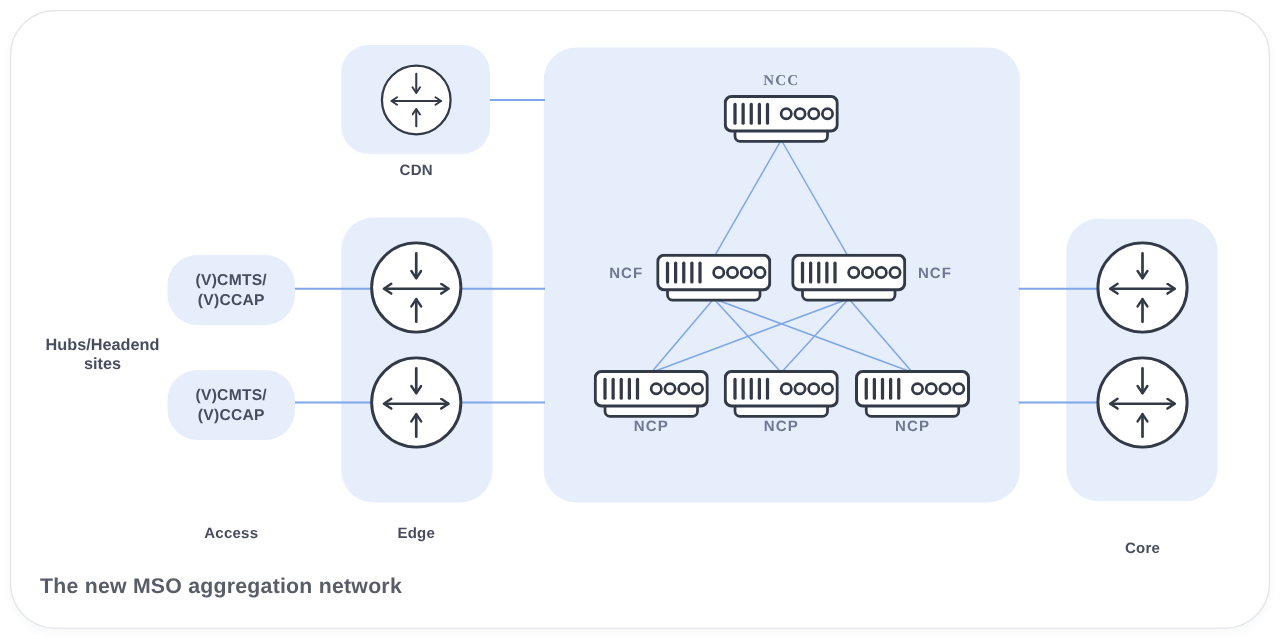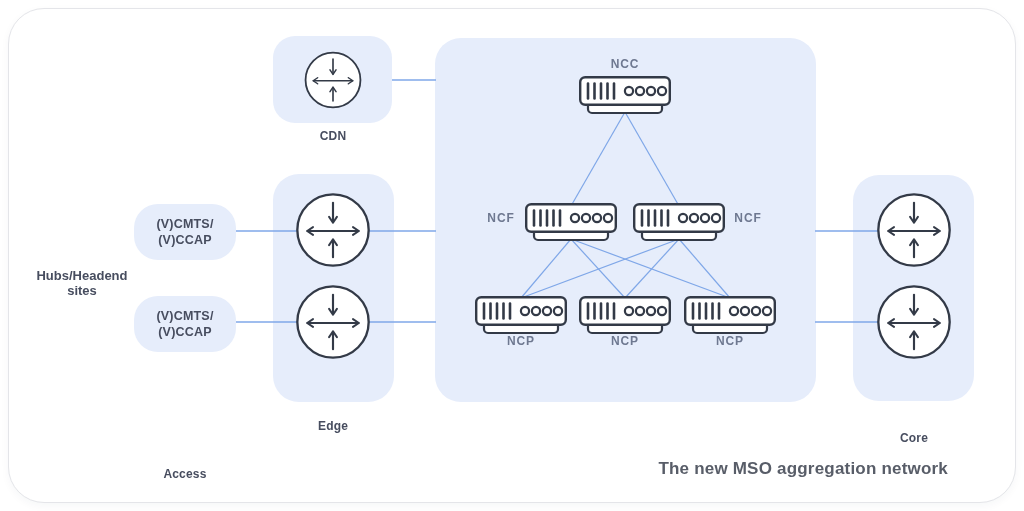--- a/index.html
+++ b/index.html
@@ -18,22 +18,22 @@
   .links{position:absolute;left:0;top:0;pointer-events:none;}
   .links line{stroke:var(--connector,#7fa7e8);fill:none;}
   .links line.bus{stroke-width:1.6px;}
   .links line.mesh{stroke-width:1.2px;}
   .icon{position:absolute;}
   .label{position:absolute;text-align:center;}
   .label-node{font-size:12px;font-weight:700;color:var(--gray-label,#6e7890);letter-spacing:.9px;}
   .label-dark{font-size:12px;font-weight:700;color:var(--dark-label,#454b5c);letter-spacing:.2px;}
   .label-group{font-size:13px;font-weight:700;color:var(--dark-label,#454b5c);line-height:15px;}
   .title{
-    position:absolute;left:0;top:459px;width:948px;text-align:right;
-    font-size:17px;font-weight:600;color:var(--title-color,#585d68);letter-spacing:.2px;
+    position:absolute;left:0;top:459px;width:948px;text-align:left;
+    font-size:17px;font-weight:600;color:var(--title-color,#585d68);letter-spacing:.2px;padding-left:32px;
   }
   .defs{position:absolute;width:0;height:0;}
 </style>
 </head>
 <body>
 
 <svg class="defs" aria-hidden="true">
   <defs>
     <marker id="ah" markerWidth="11" markerHeight="11" refX="7" refY="5" orient="auto-start-reverse" markerUnits="userSpaceOnUse">
       <path d="M1.5,1 L7.5,5 L1.5,9" fill="none" stroke="#333a47" stroke-width="2" stroke-linecap="round" stroke-linejoin="round"></path>
@@ -130,32 +130,32 @@
   <svg class="icon" style="left:475px;top:296px;" width="92" height="40">
       <use href="#sym-server"></use>
     </svg>
   <svg class="icon" style="left:579px;top:296px;" width="92" height="40">
       <use href="#sym-server"></use>
     </svg>
   <svg class="icon" style="left:684px;top:296px;" width="92" height="40">
       <use href="#sym-server"></use>
     </svg>
 
-  <div class="label label-node" style="left:575px;top:57px;width:100px;">NCC</div>
+  <div class="label label-node" style="left:575px;top:57px;width:100px;font-family:Liberation Serif, serif;">NCC</div>
   <div class="label label-node" style="left:451px;top:211px;width:100px;">NCF</div>
   <div class="label label-node" style="left:698px;top:211px;width:100px;">NCF</div>
   <div class="label label-node" style="left:471px;top:334px;width:100px;">NCP</div>
   <div class="label label-node" style="left:575px;top:334px;width:100px;">NCP</div>
   <div class="label label-node" style="left:680px;top:334px;width:100px;">NCP</div>
   <div class="label label-dark" style="left:283px;top:129px;width:100px;">CDN</div>
 
   <div class="label label-group" style="left:22px;top:268px;width:120px;text-align:center;">
     <div>Hubs/Headend</div>
     <div>sites</div>
   </div>
 
-  <div class="label label-dark" style="left:135px;top:419px;width:100px;margin-top:48px;">Access</div>
+  <div class="label label-dark" style="left:135px;top:419px;width:100px;">Access</div>
   <div class="label label-dark" style="left:283px;top:419px;width:100px;">Edge</div>
   <div class="label label-dark" style="left:864px;top:419px;width:100px;margin-top:12px;">Core</div>
 
   <div class="title">The new MSO aggregation network</div>
 
 </div>
 
 </body></html>

